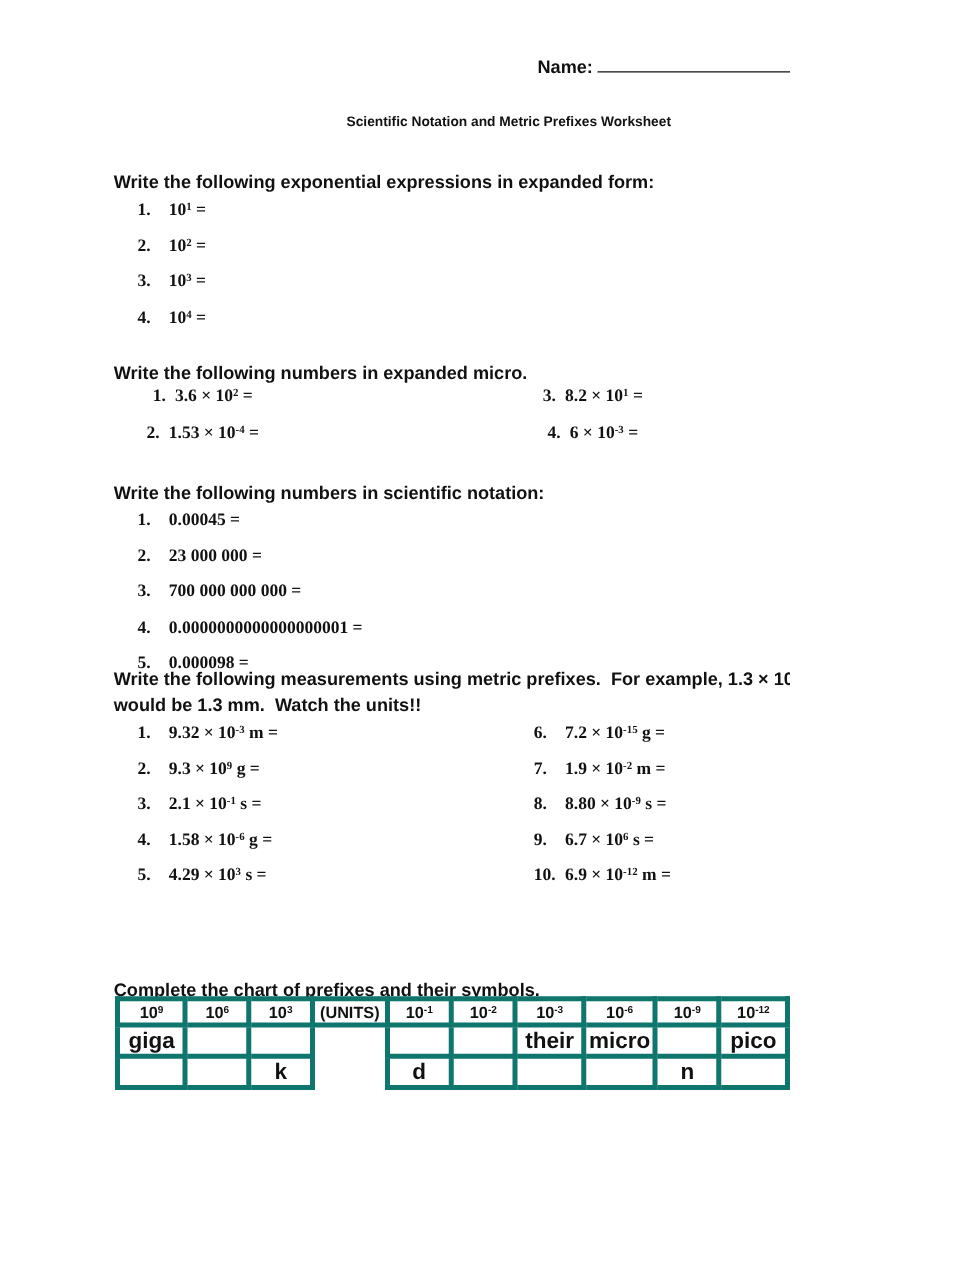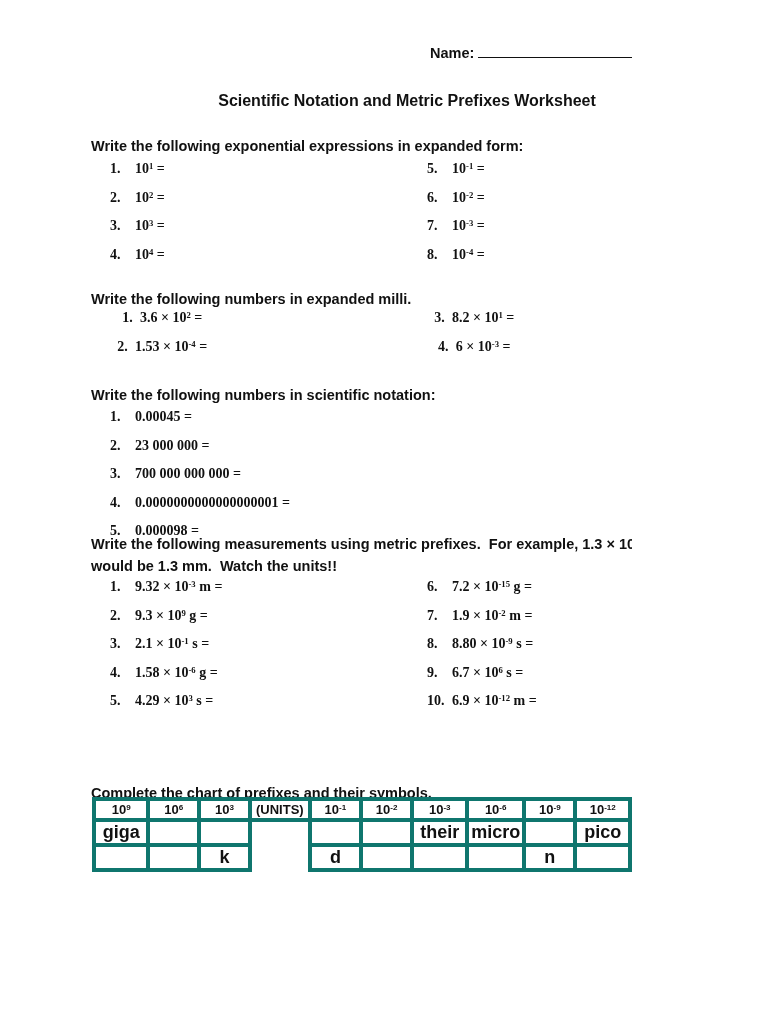--- a/index.html
+++ b/index.html
@@ -8,21 +8,21 @@
     width: 768px; height: 1024px;
     background: #ffffff;
     font-family: "Liberation Sans", sans-serif;
     color: #111111;
   }
   .page { position: relative; width: 632px; height: 1024px; background: #ffffff; overflow: hidden; }
 
   .name-block { position: absolute; top: 45px; left: 430px; font-size: 14.5px; font-weight: 700; white-space: nowrap; }
   .name-underline { display: inline-block; width: 192px; height: 13px; border-bottom: 1.6px solid #111111; margin-left: 4px; }
 
-  .title { position: absolute; top: 92px; left: 0; width: 768px; margin: 0; text-align: center; font-size: 16px; font-weight: 700; padding-left: 46px; }
+  .title { position: absolute; top: 92px; left: 0; width: 768px; margin: 0; text-align: center; font-size: 11px; font-weight: 700; padding-left: 46px; }
 
   .sec { position: absolute; left: 91px; width: 598px; }
   .s1 { top: 136px; }
   .s2 { top: 289px; }
   .s3 { top: 385px; }
   .s4 { top: 534px; }
   .s5 { top: 783px; }
 
   .heading { margin: 0; font-size: 14.5px; font-weight: 700; line-height: 20px; }
 
@@ -66,30 +66,24 @@
   <h1 class="title">Scientific Notation and Metric Prefixes Worksheet</h1>
 
   <section class="sec s1">
     <p class="heading">Write the following exponential expressions in expanded form:</p>
     <div class="col colL">
         <div class="item"><span class="num">1.</span><span class="expr">10<span class="sup">1</span> =</span></div>
         <div class="item"><span class="num">2.</span><span class="expr">10<span class="sup">2</span> =</span></div>
         <div class="item"><span class="num">3.</span><span class="expr">10<span class="sup">3</span> =</span></div>
         <div class="item"><span class="num">4.</span><span class="expr">10<span class="sup">4</span> =</span></div>
       </div>
-    <div class="col colR">
-        <div class="item"><span class="num">5.</span><span class="expr">10<span class="sup">-1</span> =</span></div>
-        <div class="item"><span class="num">6.</span><span class="expr">10<span class="sup">-2</span> =</span></div>
-        <div class="item"><span class="num">7.</span><span class="expr">10<span class="sup">-3</span> =</span></div>
-        <div class="item"><span class="num">8.</span><span class="expr">10<span class="sup">-4</span> =</span></div>
-      </div>
   </section>
 
   <section class="sec s2">
-    <p class="heading">Write the following numbers in expanded milli.</p>
+    <p class="heading">Write the following numbers in expanded micro.</p>
     <div class="col colL">
         <div class="item"><span class="num">1.</span><span class="expr">3.6 × 10<span class="sup">2</span> =</span></div>
         <div class="item"><span class="num">2.</span><span class="expr">1.53 × 10<span class="sup">-4</span> =</span></div>
       </div>
     <div class="col colR">
         <div class="item"><span class="num">3.</span><span class="expr">8.2 × 10<span class="sup">1</span> =</span></div>
         <div class="item"><span class="num">4.</span><span class="expr">6 × 10<span class="sup">-3</span> =</span></div>
       </div>
   </section>
 

